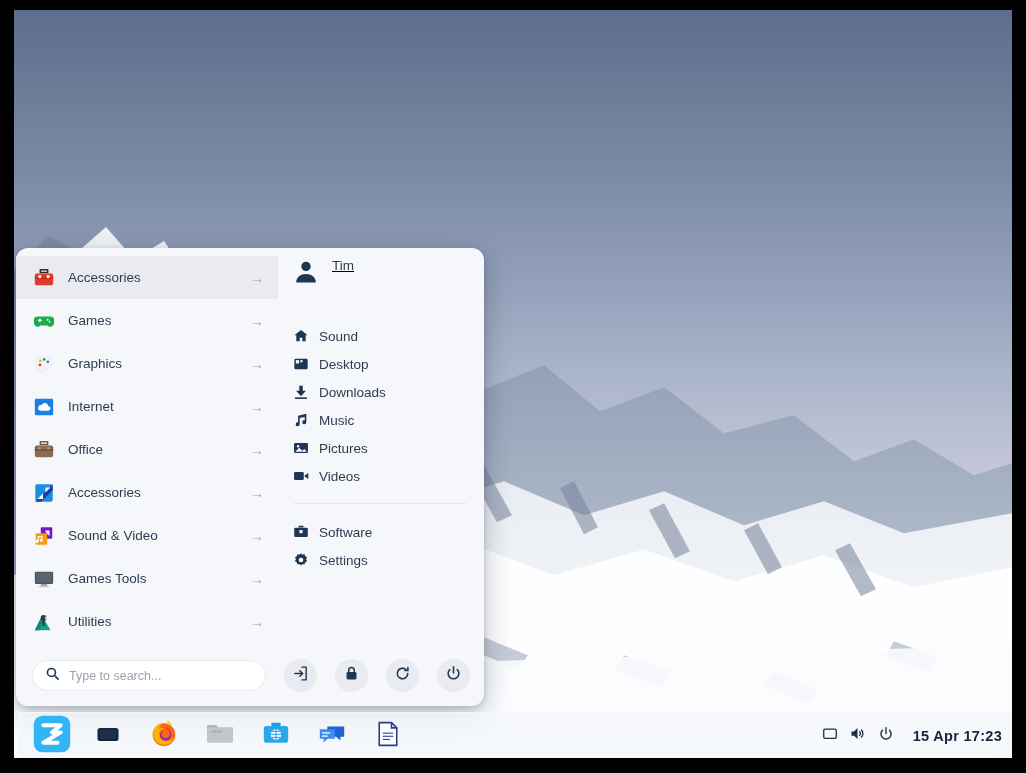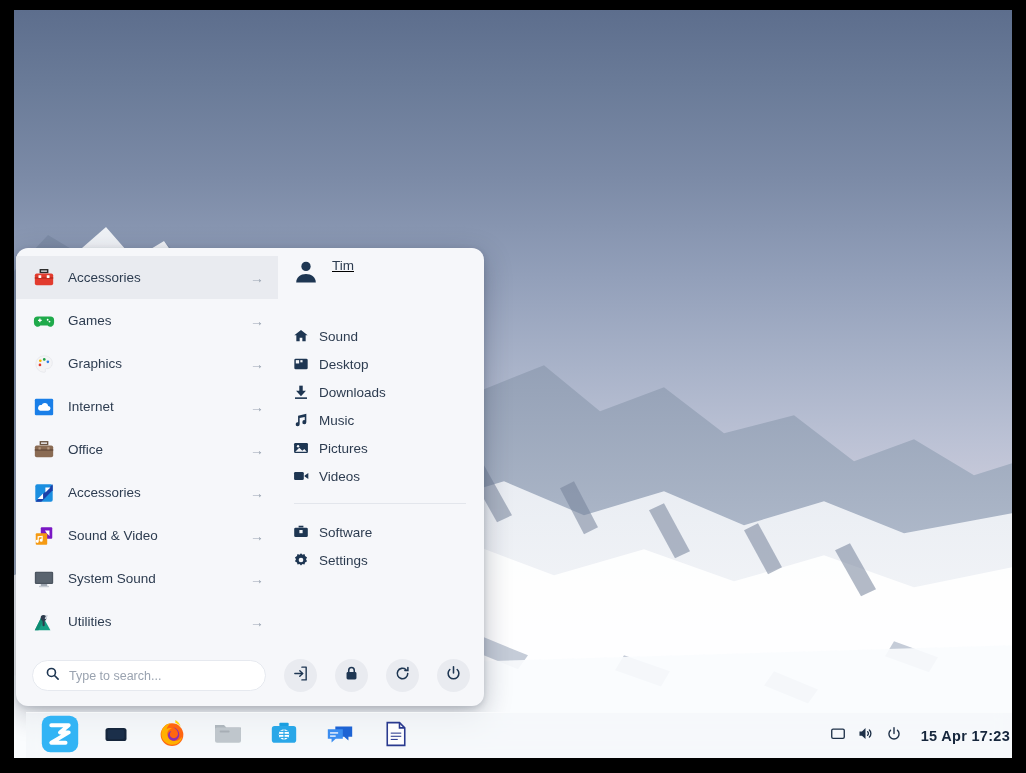--- a/index.html
+++ b/index.html
@@ -18,21 +18,21 @@
     background:linear-gradient(to bottom,
       #5d6e8d 0%, #6a7b98 10%, #7b8aa6 22%,
       #93a0ba 36%, #a9b3c9 48%, #bcc2d5 58%,
       #ccccdb 66%, #d8d0dc 73%, #e0d4da 79%,
       #e6d8dc 85%, #eadee0 92%, #eee3e3 100%);
   }
   .mtn { position:absolute; left:0; bottom:0; width:100%; height:78%; }
 
   
   #taskbar {
-    position:absolute; left:12px; bottom:0; width:100%; height:46px;
+    position:absolute; left:4px; bottom:0; width:100%; height:46px;
     background:rgba(244,247,250,0.70);
     backdrop-filter:blur(8px);
     display:flex; align-items:center;
     border-top:1px solid rgba(255,255,255,0.45);
   }
   .tb-left { display:flex; align-items:center; gap:4px; padding-left:8px; }
   .tb-btn {
     width:52px; height:46px; display:flex; align-items:center;
     justify-content:center; cursor:pointer;
   }
@@ -266,21 +266,21 @@
 
         <div class="cat">
           <span class="cat-ic">
             <svg width="22" height="22" viewBox="0 0 24 24">
               <rect x="2" y="4" width="20" height="13.5" rx="1.4" fill="#4c5560"></rect>
               <rect x="3.4" y="5.3" width="17.2" height="10.8" fill="#5a646f"></rect>
               <rect x="8.5" y="17.5" width="7" height="2.2" fill="#9aa2ad"></rect>
               <rect x="6.5" y="19.4" width="11" height="1.5" rx=".6" fill="#c4cad2"></rect>
             </svg>
           </span>
-          <span class="cat-lb">System Sound</span>
+          <span class="cat-lb">Games Tools</span>
           <span class="cat-ar">→</span>
         </div>
 
         <div class="cat">
           <span class="cat-ic">
             <svg width="22" height="22" viewBox="0 0 24 24">
               <path d="M2 21 L10 5 L14 12 L19 21 Z" fill="#16a085"></path>
               <path d="M2 21 L10 5 L12 9 L6 21 Z" fill="#0e8c72"></path>
               <circle cx="11.5" cy="7.5" r="3.1" fill="#2d3b4d"></circle>
               <rect x="10.4" y="9.6" width="2.3" height="7" rx="1" fill="#2d3b4d"></rect>

